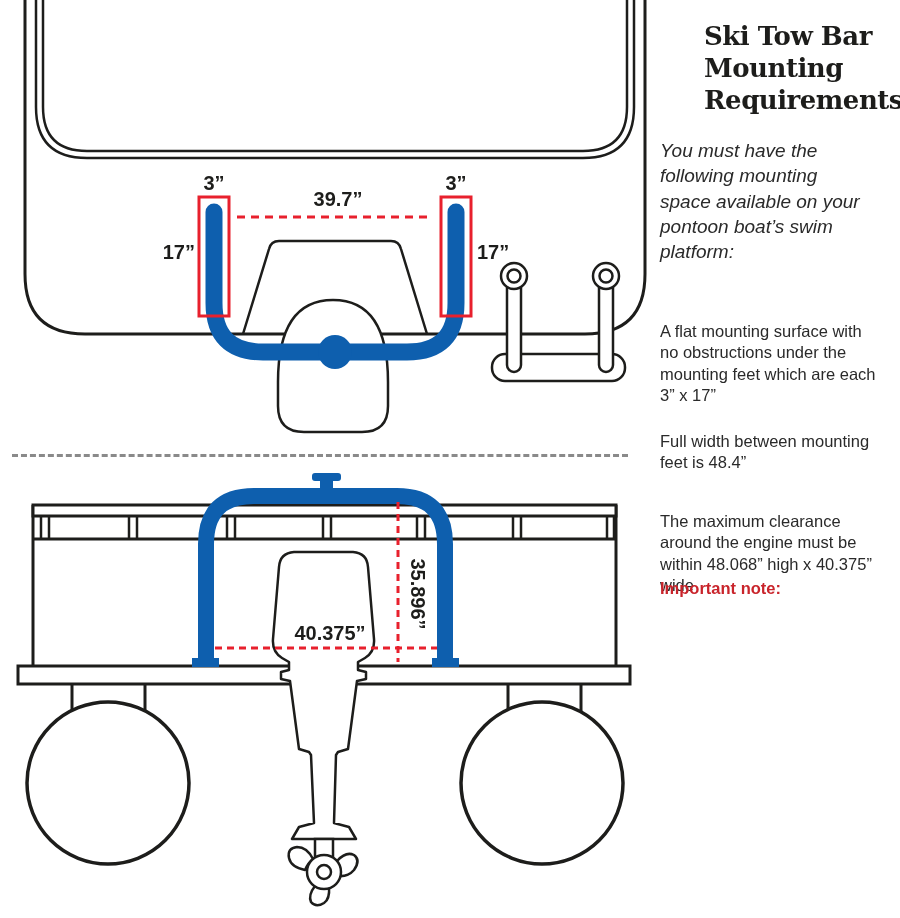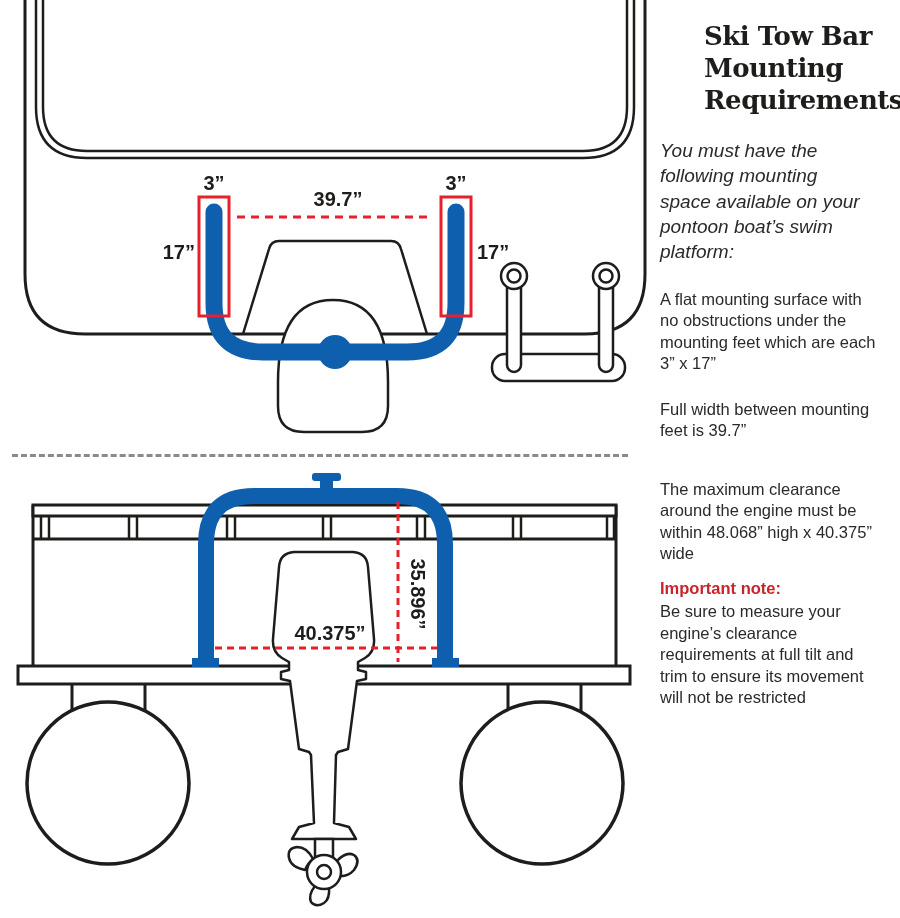--- a/index.html
+++ b/index.html
@@ -8,21 +8,21 @@
   svg{position:absolute;left:0;}
   #top-diagram{top:0;}
   #bottom-diagram{top:455px;}
   #divider{position:absolute;left:12px;top:454px;width:616px;height:0;
            border-top:3.5px dashed #8a8a8a;}
   #panel{position:absolute;left:660px;top:0;width:234px;}
   .pblock{position:absolute;left:0;}
   #panel-title{top:20px;width:234px;font-family:"DejaVu Serif",serif;font-weight:700;
                font-size:26px;line-height:1.24;color:#1d1d1b;letter-spacing:-0.5px;margin-left:44px;}
   #panel-intro{top:138px;width:208px;font-size:19px;line-height:1.33;color:#2a2a2a;font-style:italic;}
-  .pt{width:224px;font-size:16.5px;line-height:1.3;color:#2a2a2a;}
+  .pt{width:224px;font-size:16.5px;line-height:1.3;color:#2a2a2a;margin-top:32px;}
   #pt-flat{top:289px;}
   #pt-width{top:399px;}
   #pt-clear{top:479px;}
   #note-block{top:578px;width:224px;font-size:16.5px;line-height:1.3;color:#2a2a2a;}
   #note-heading{color:#c9242b;font-weight:700;margin:0 0 2px 0;font-size:16.5px;}
   .dim-label{font-family:"Liberation Sans",sans-serif;font-weight:700;font-size:20px;fill:#1d1d1b;}
 </style>
 </head>
 <body>
 
@@ -128,21 +128,20 @@
     <line x1="215" y1="193" x2="437" y2="193" stroke="#e8202d" stroke-width="3" stroke-dasharray="7 5"></line>
 
     <text class="dim-label" x="330" y="185" text-anchor="middle">40.375”</text>
     <text class="dim-label" x="411" y="139" text-anchor="middle" transform="rotate(90 411 139)">35.896”</text>
   </svg>
 
   <div id="panel">
     <div id="panel-title" class="pblock">Ski Tow Bar Mounting Requirements</div>
     <div id="panel-intro" class="pblock">You must have the following mounting space available on your pontoon boat’s swim platform:</div>
     <div id="pt-flat" class="pblock pt">A flat mounting surface with no obstructions under the mounting feet which are each 3” x 17”</div>
-    <div id="pt-width" class="pblock pt">Full width between mounting feet is 39.7”</div>
+    <div id="pt-width" class="pblock pt">Full width between mounting feet is 48.4”</div>
     <div id="pt-clear" class="pblock pt">The maximum clearance around the engine must be within 48.068” high x 40.375” wide</div>
     <div id="note-block" class="pblock">
       <div id="note-heading">Important note:</div>
-      <div id="note-body">Be sure to measure your engine’s clearance requirements at full tilt and trim to ensure its movement will not be restricted</div>
     </div>
   </div>
 
 </div>
 
 </body></html>

